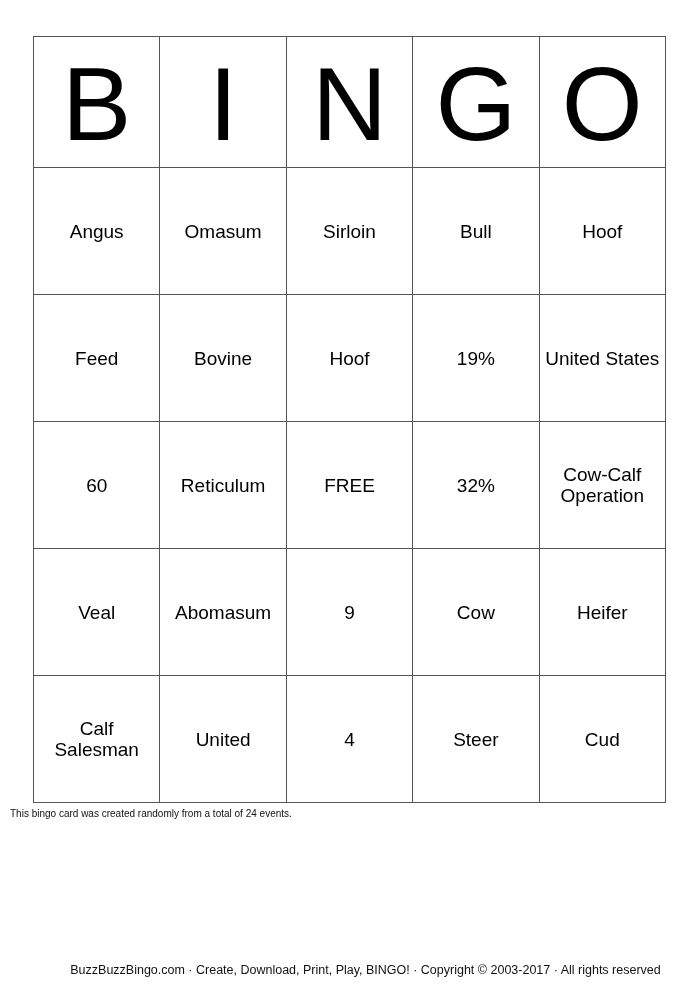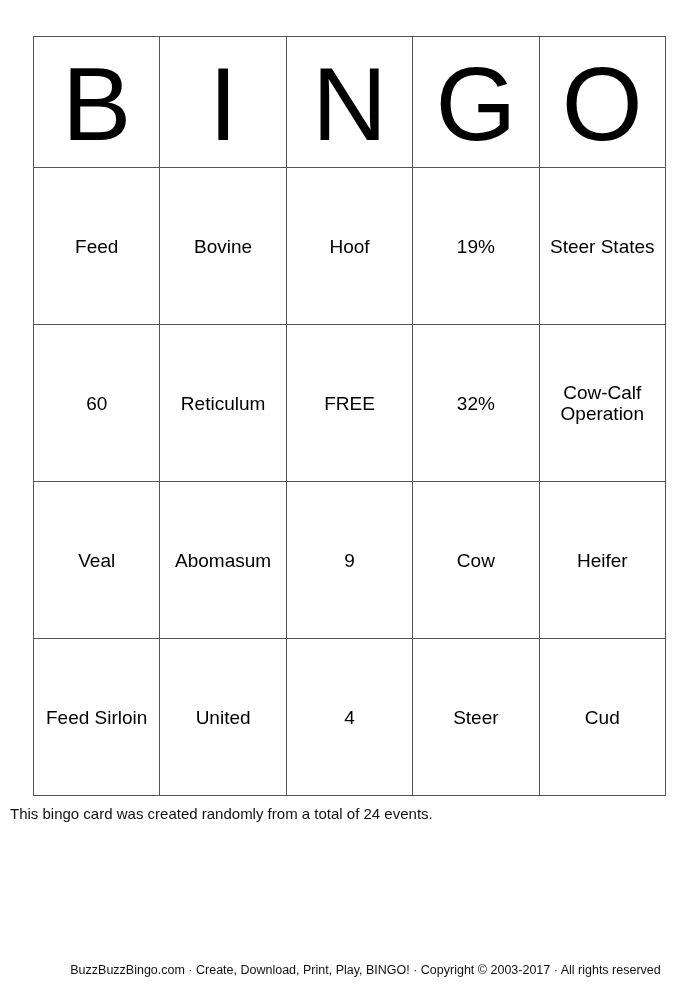--- a/index.html
+++ b/index.html
@@ -39,21 +39,21 @@
     }
     .card td {
       font-size: 19px;
       line-height: 21px;
     }
     .info {
       position: absolute;
       left: 10px;
       top: 806px;
       width: 680px;
-      font-size: 15px;
+      font-size: 10px;
       line-height: 15px;
       color: #111;
     }
     .footer {
       position: absolute;
       left: 16px;
       top: 963px;
       width: 699px;
       text-align: center;
       font-size: 12.5px;
@@ -68,42 +68,49 @@
     <tr>
       <th>B</th>
       <th>I</th>
       <th>N</th>
       <th>G</th>
       <th>O</th>
     </tr>
   </thead>
   <tbody>
     <tr>
+      <td>Angus</td>
+      <td>Omasum</td>
+      <td>Sirloin</td>
+      <td>Bull</td>
+      <td>Hoof</td>
+    </tr>
+    <tr>
       <td>Feed</td>
       <td>Bovine</td>
       <td>Hoof</td>
       <td>19%</td>
-      <td>Steer States</td>
+      <td>United States</td>
     </tr>
     <tr>
       <td>60</td>
       <td>Reticulum</td>
       <td>FREE</td>
       <td>32%</td>
       <td>Cow-Calf Operation</td>
     </tr>
     <tr>
       <td>Veal</td>
       <td>Abomasum</td>
       <td>9</td>
       <td>Cow</td>
       <td>Heifer</td>
     </tr>
     <tr>
-      <td>Feed Sirloin</td>
+      <td>Calf Salesman</td>
       <td>United</td>
       <td>4</td>
       <td>Steer</td>
       <td>Cud</td>
     </tr>
   </tbody>
 </table>
 
 <div class="info">
   <div>This bingo card was created randomly from a total of 24 events.</div>

